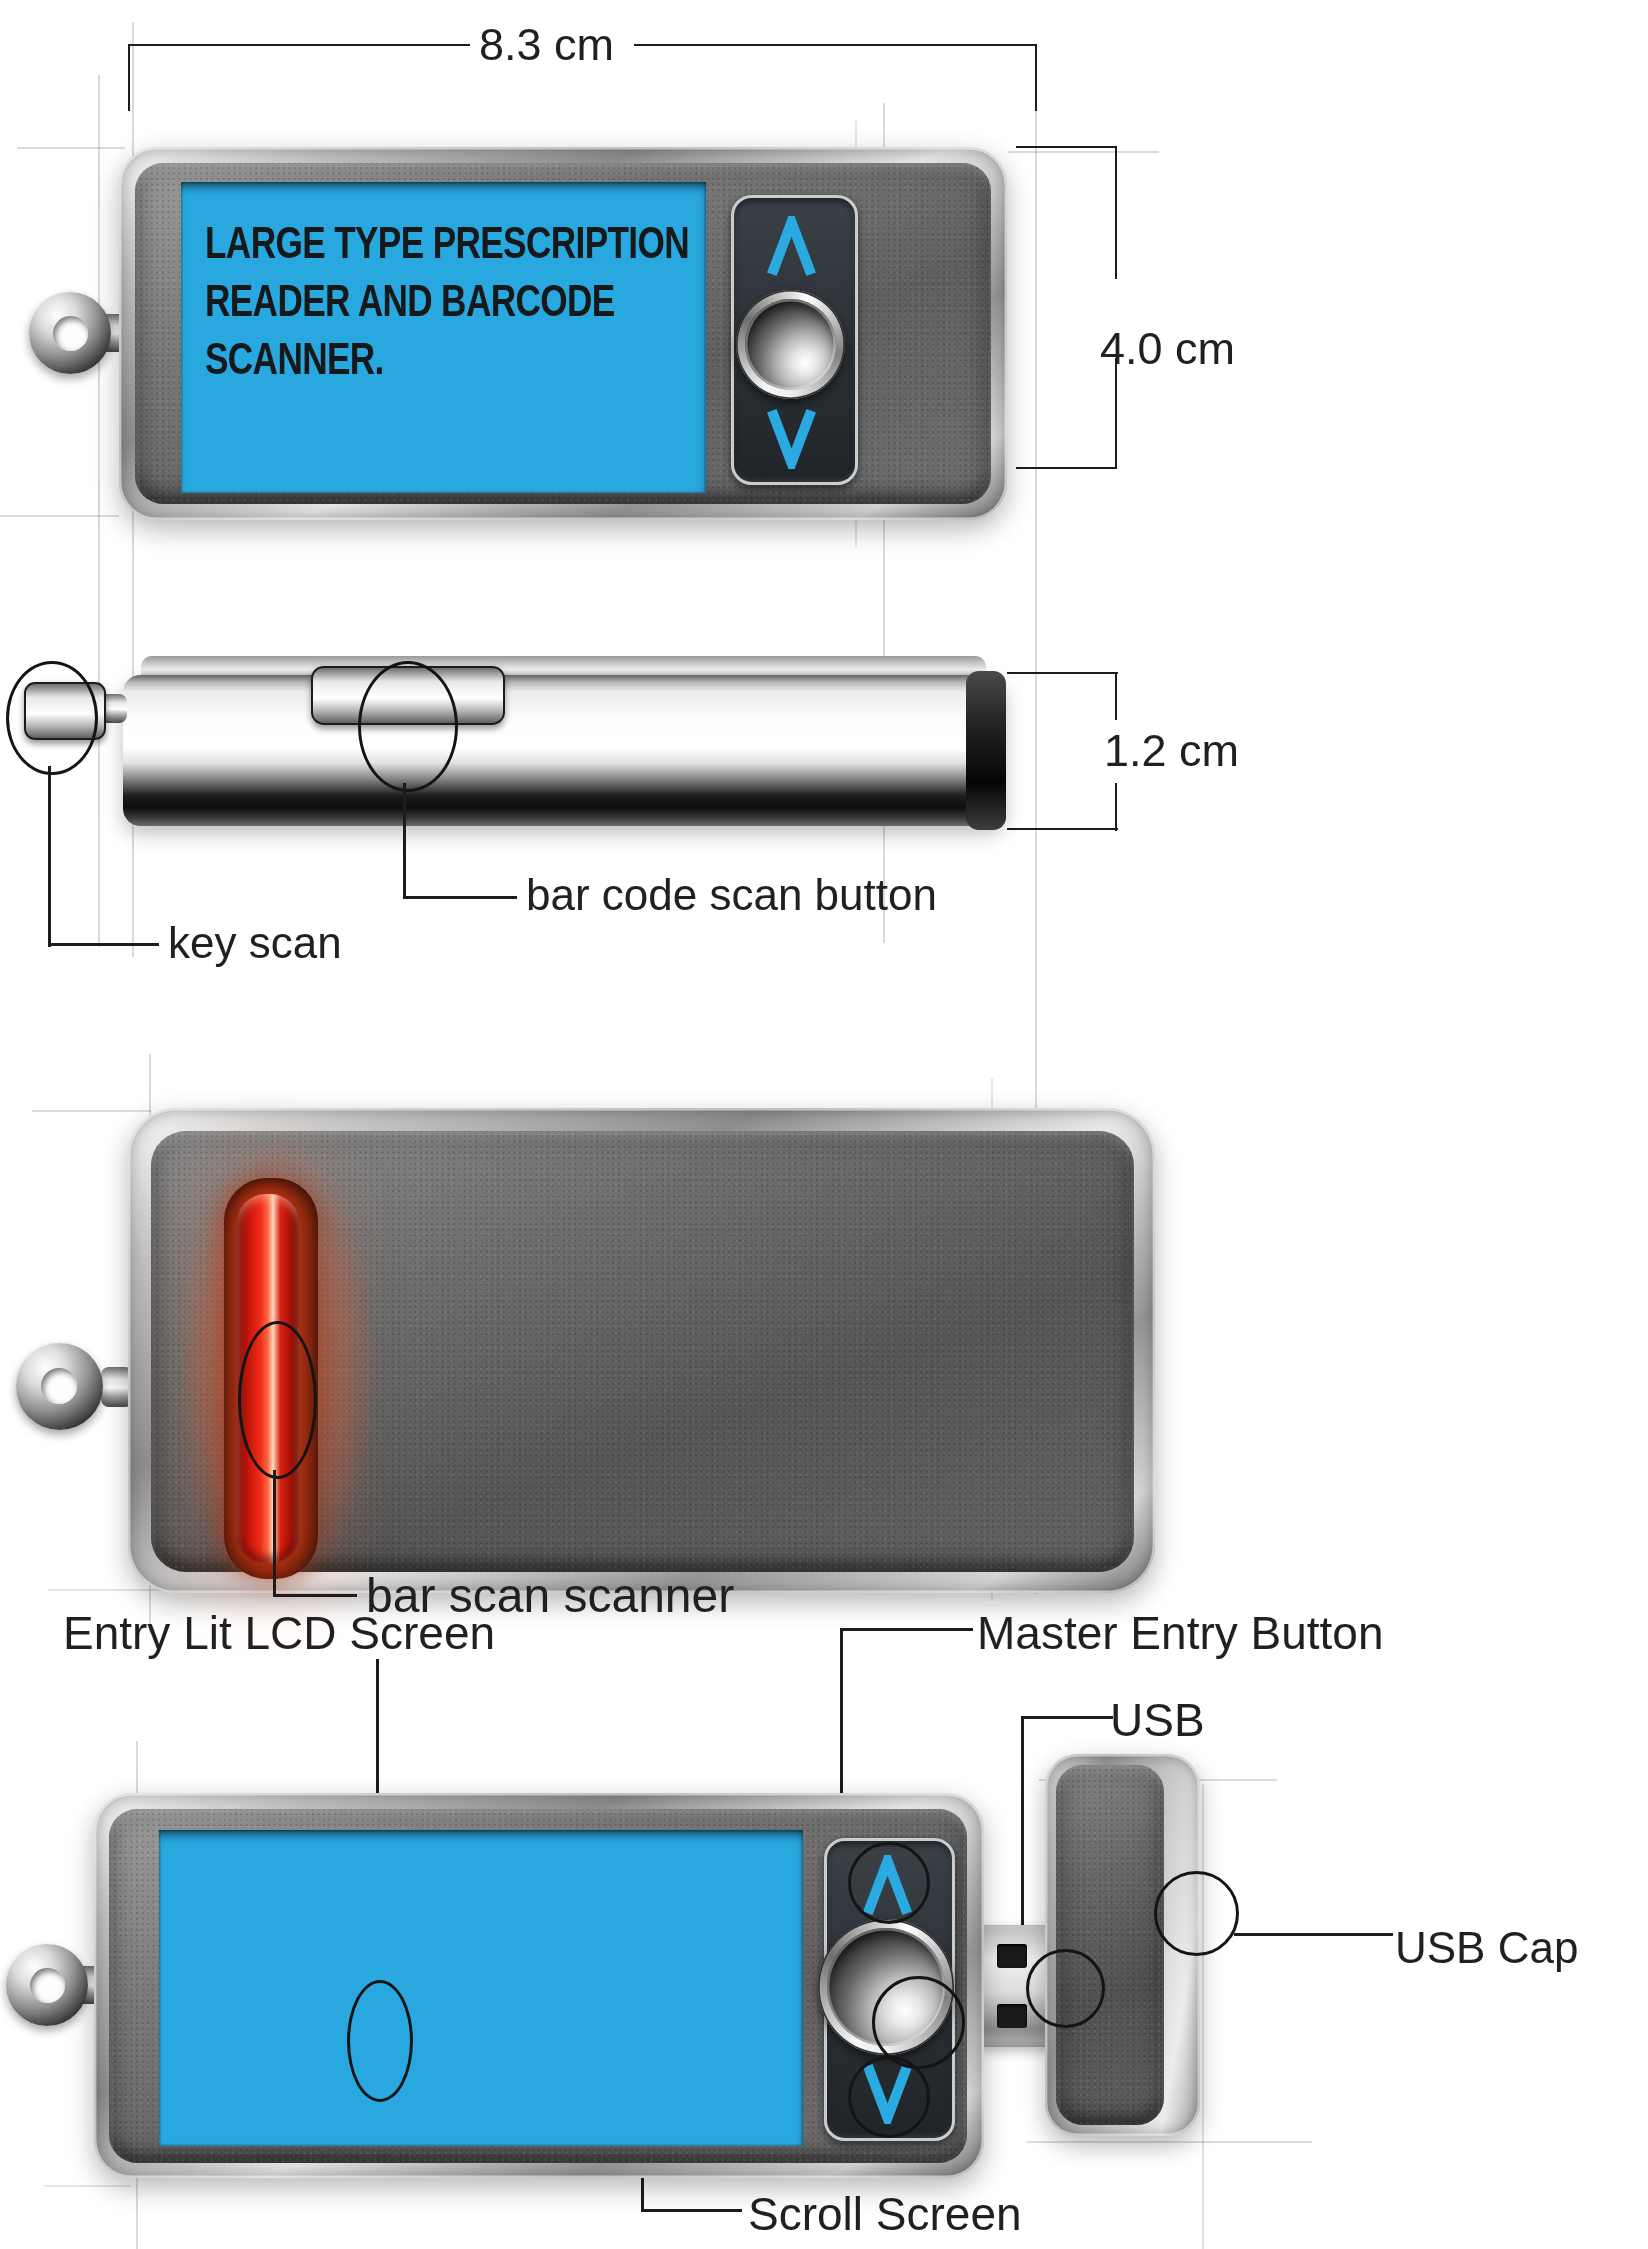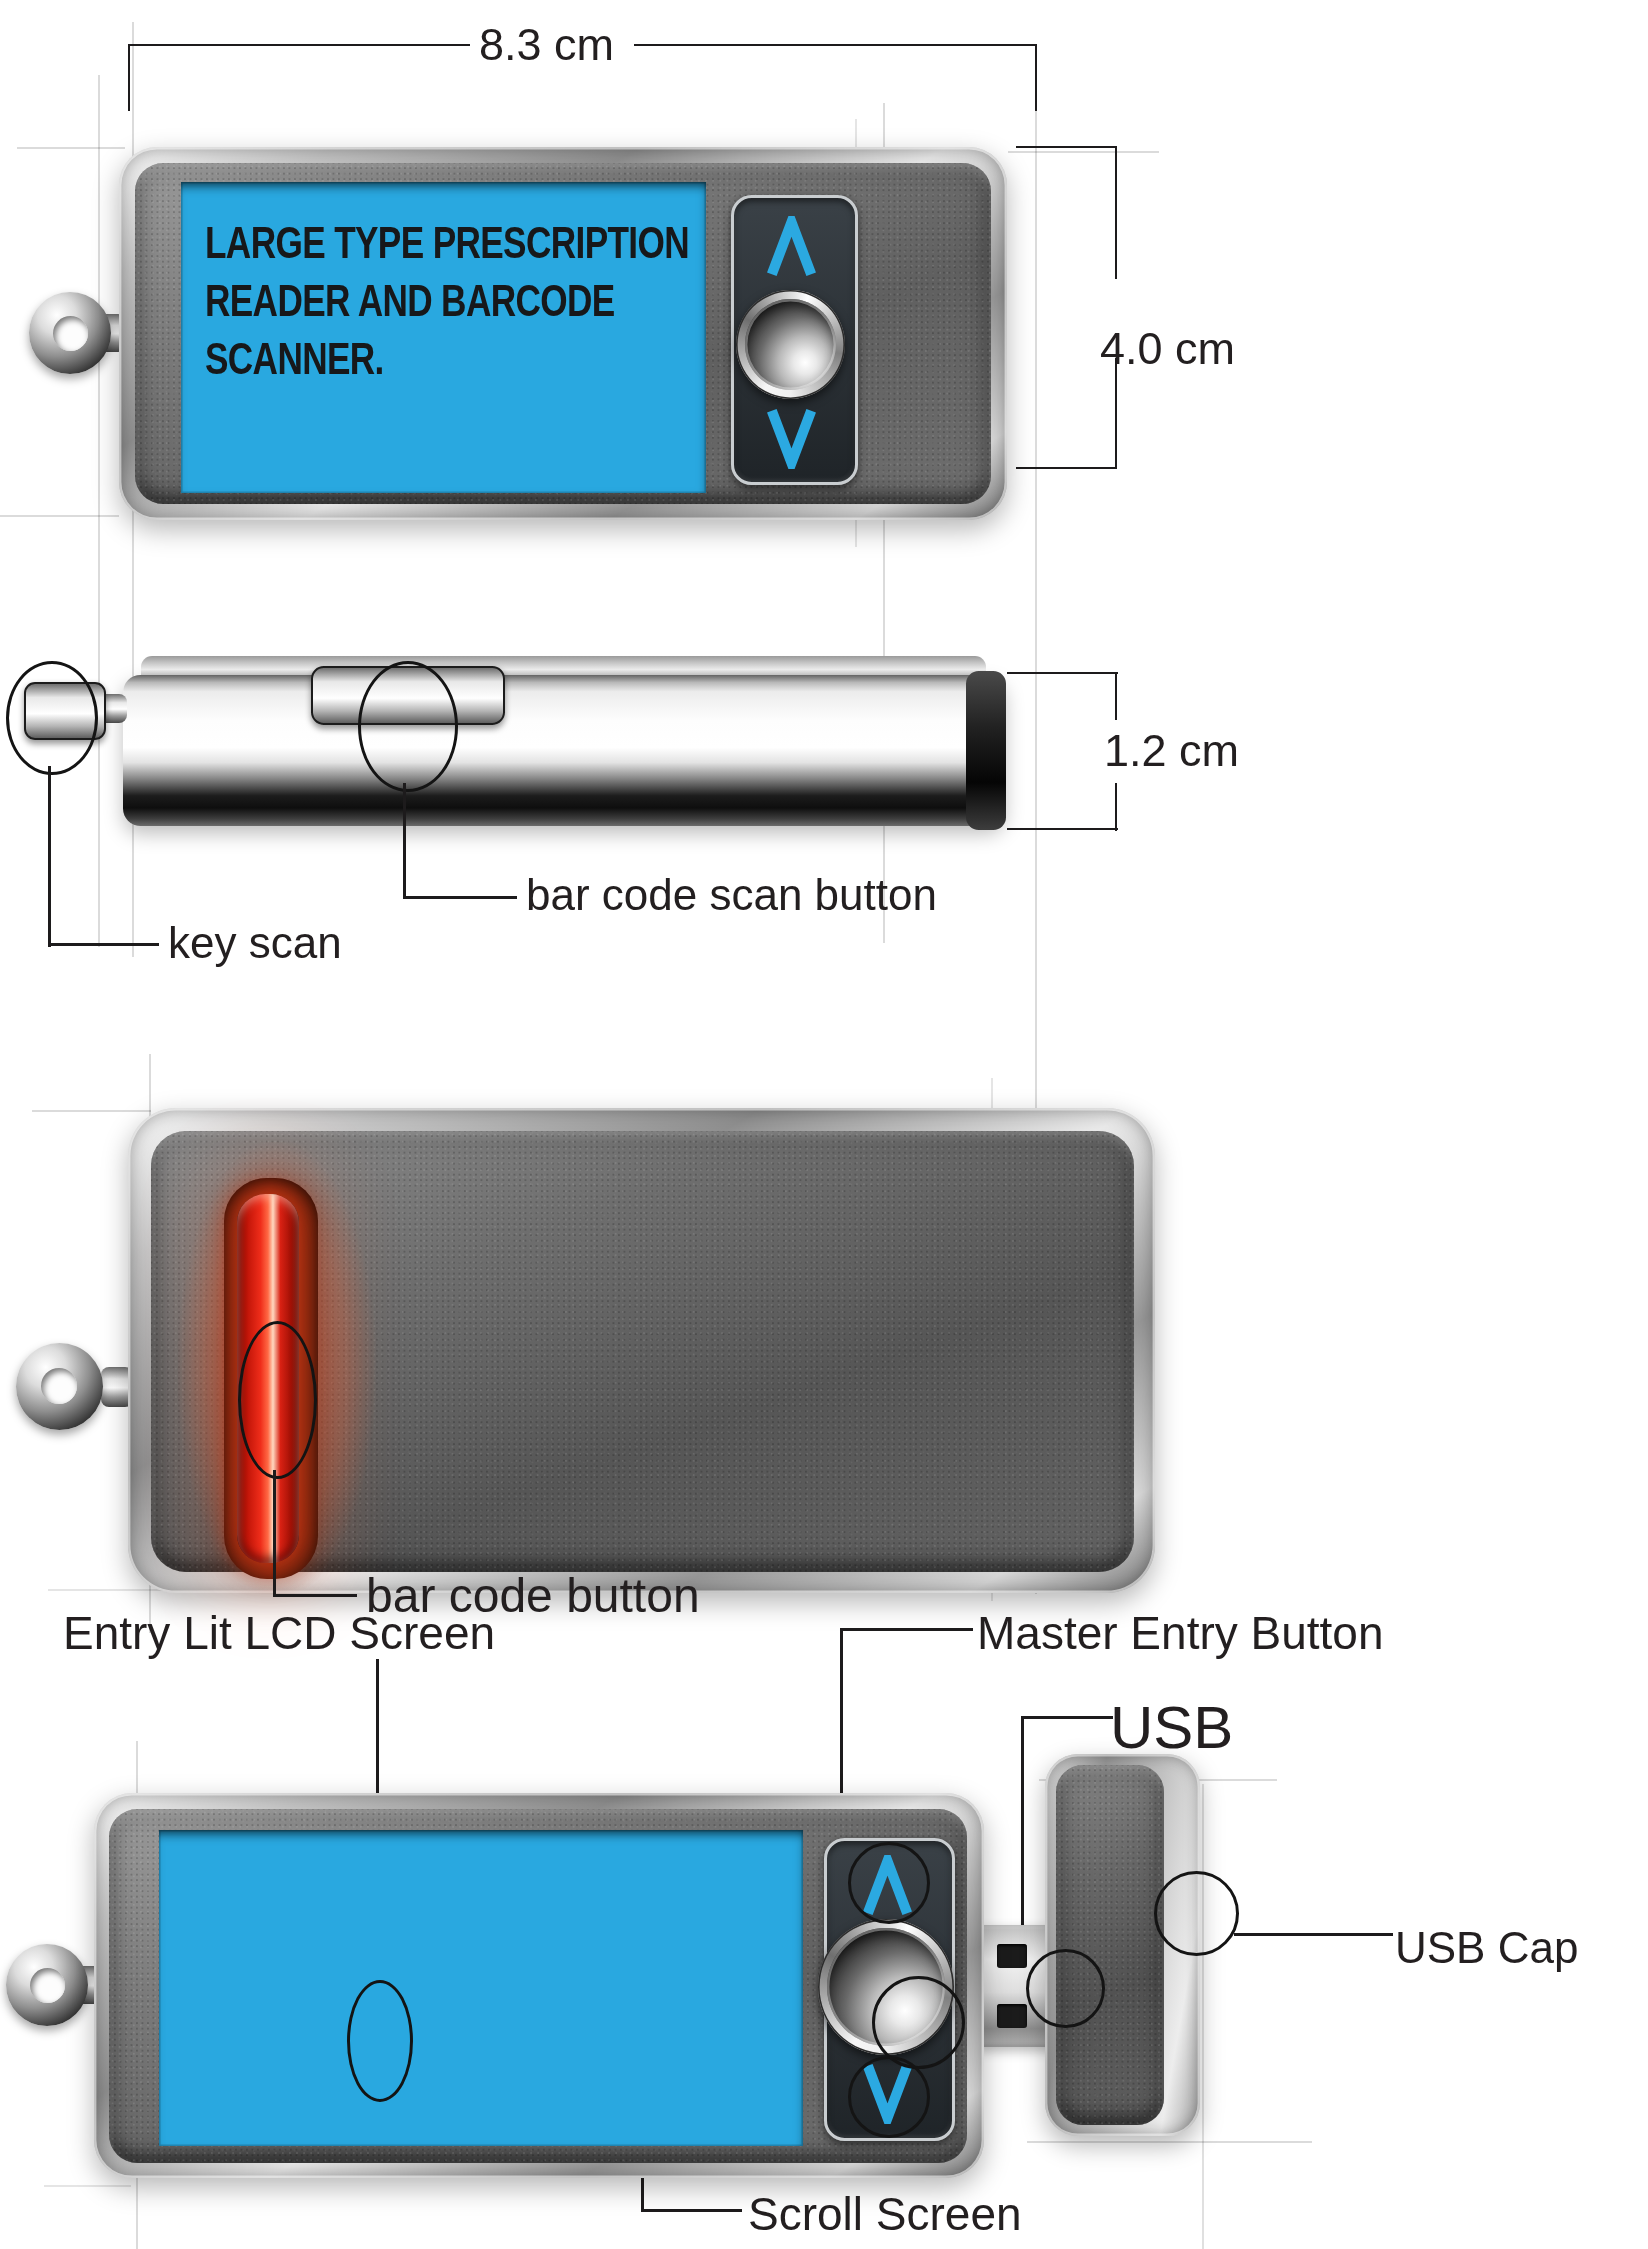--- a/index.html
+++ b/index.html
@@ -175,28 +175,28 @@
     <div class="chrome-frame" style="left:128px;top:1108px;width:1027px;height:485px;border-radius:48px;"></div>
     <div class="gunmetal speckle" style="left:151px;top:1131px;width:983px;height:441px;border-radius:35px;
          background:linear-gradient(160deg,#8d8d8d 0%,#6e6e6e 30%,#565656 62%,#636363 100%);"></div>
     <div class="glowpatch" style="left:178px;top:1142px;width:198px;height:452px;"></div>
     <div class="slot" style="left:224px;top:1178px;width:94px;height:401px;"></div>
     <div class="redbar" style="left:237px;top:1194px;width:62px;height:369px;"></div>
 
     <div class="ann" style="left:238px;top:1321px;width:73px;height:152px;"></div>
     <div class="ln" style="left:273px;top:1470px;width:3.2px;height:127px;"></div>
     <div class="ln" style="left:273px;top:1594px;width:84px;height:3.2px;"></div>
-    <div class="lbl" style="left:366px;top:1568px;font-size:48px;">bar code button</div>
+    <div class="lbl" style="left:366px;top:1568px;font-size:48px;">bar scan scanner</div>
   </div>
 
   <div>
 
     <div class="lbl" style="left:63px;top:1606px;font-size:46px;">Entry Lit LCD Screen</div>
     <div class="lbl" style="left:977px;top:1606px;font-size:46px;">Master Entry Button</div>
-    <div class="lbl" style="left:1110px;top:1693px;font-size:60px;">USB</div>
+    <div class="lbl" style="left:1110px;top:1693px;font-size:46px;">USB</div>
     <div class="lbl" style="left:1395px;top:1923px;font-size:44px;">USB Cap</div>
     <div class="lbl" style="left:748px;top:2187px;font-size:46px;">Scroll Screen</div>
 
     <div class="ln" style="left:376px;top:1659px;width:3.2px;height:327px;"></div>
     <div class="ln" style="left:840px;top:1628px;width:133px;height:3.2px;"></div>
     <div class="ln" style="left:840px;top:1628px;width:3.2px;height:385px;"></div>
     <div class="ln" style="left:1021px;top:1716px;width:92px;height:3.2px;"></div>
     <div class="ln" style="left:1021px;top:1716px;width:3.2px;height:238px;"></div>
     <div class="ln" style="left:1234px;top:1933px;width:159px;height:3.2px;"></div>
     <div class="ln" style="left:641px;top:1879px;width:208px;height:3.2px;"></div>

